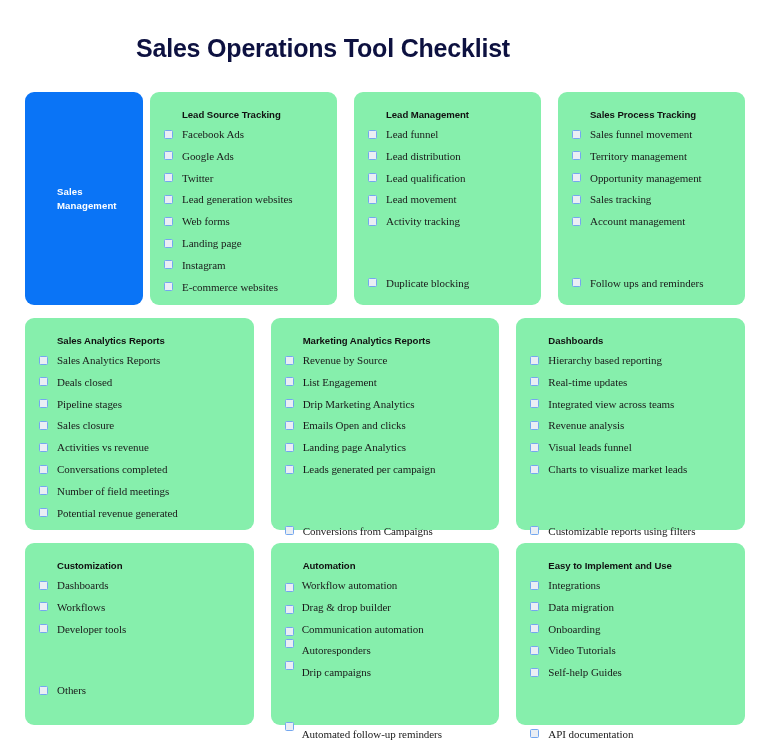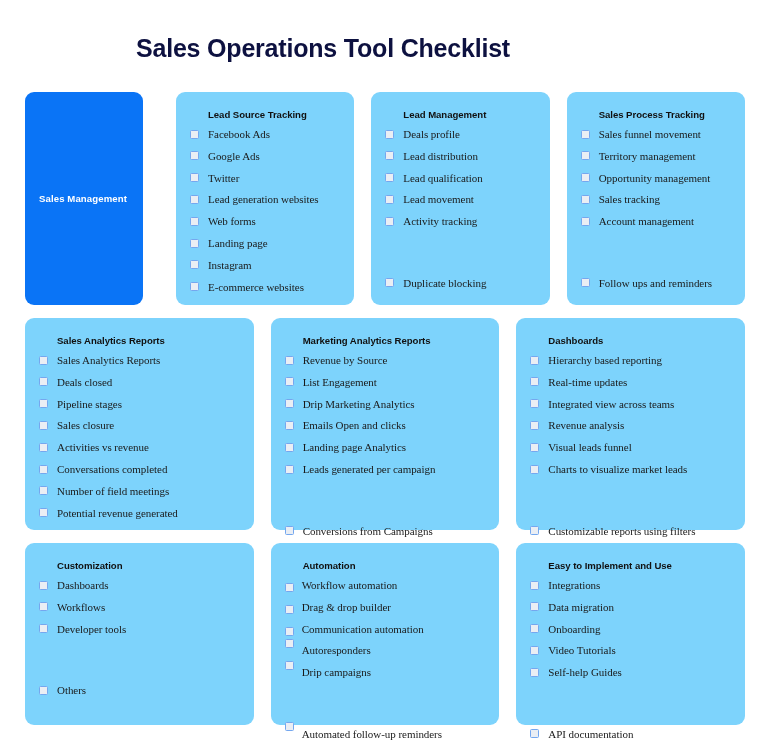--- a/index.html
+++ b/index.html
@@ -49,39 +49,39 @@
   .row:last-child { margin-bottom: 0; }
 
   .cat-card {
     width: 118px;
     flex: 0 0 118px;
     background: #0a74f6;
     border-radius: 9px;
     display: flex;
     align-items: center;
     box-sizing: border-box;
-    padding: 0 14px;
-    margin-right: 33px;
+    padding: 0 32px;
+    margin-right: 7px;
   }
   .cat-label {
     color: #ffffff;
     font-size: 9.6px;
     font-weight: bold;
     line-height: 1.45;
     letter-spacing: 0.1px;
   }
 
   .cards {
     display: flex;
     flex: 1 1 auto;
     gap: 17px;
   }
   .card {
     flex: 1 1 0;
-    background: #7dd3fc;
+    background: #86efac;
     border-radius: 9px;
     box-sizing: border-box;
     padding: 17px 14px 14px 14px;
     position: relative;
   }
   .card-title {
     font-size: 9.6px;
     font-weight: bold;
     color: #111111;
     margin: 0 0 7px 18px;
@@ -187,21 +187,21 @@
                 <span class="item-label">Others</span>
               </li>
           </ul>
         </div>
 
         <div class="card">
           <div class="card-title">Lead Management</div>
           <ul class="items">
             <li class="item">
                 <span class="checkbox"></span>
-                <span class="item-label">Deals profile</span>
+                <span class="item-label">Lead funnel</span>
               </li>
             <li class="item">
                 <span class="checkbox"></span>
                 <span class="item-label">Lead distribution</span>
               </li>
             <li class="item">
                 <span class="checkbox"></span>
                 <span class="item-label">Lead qualification</span>
               </li>
             <li class="item">

